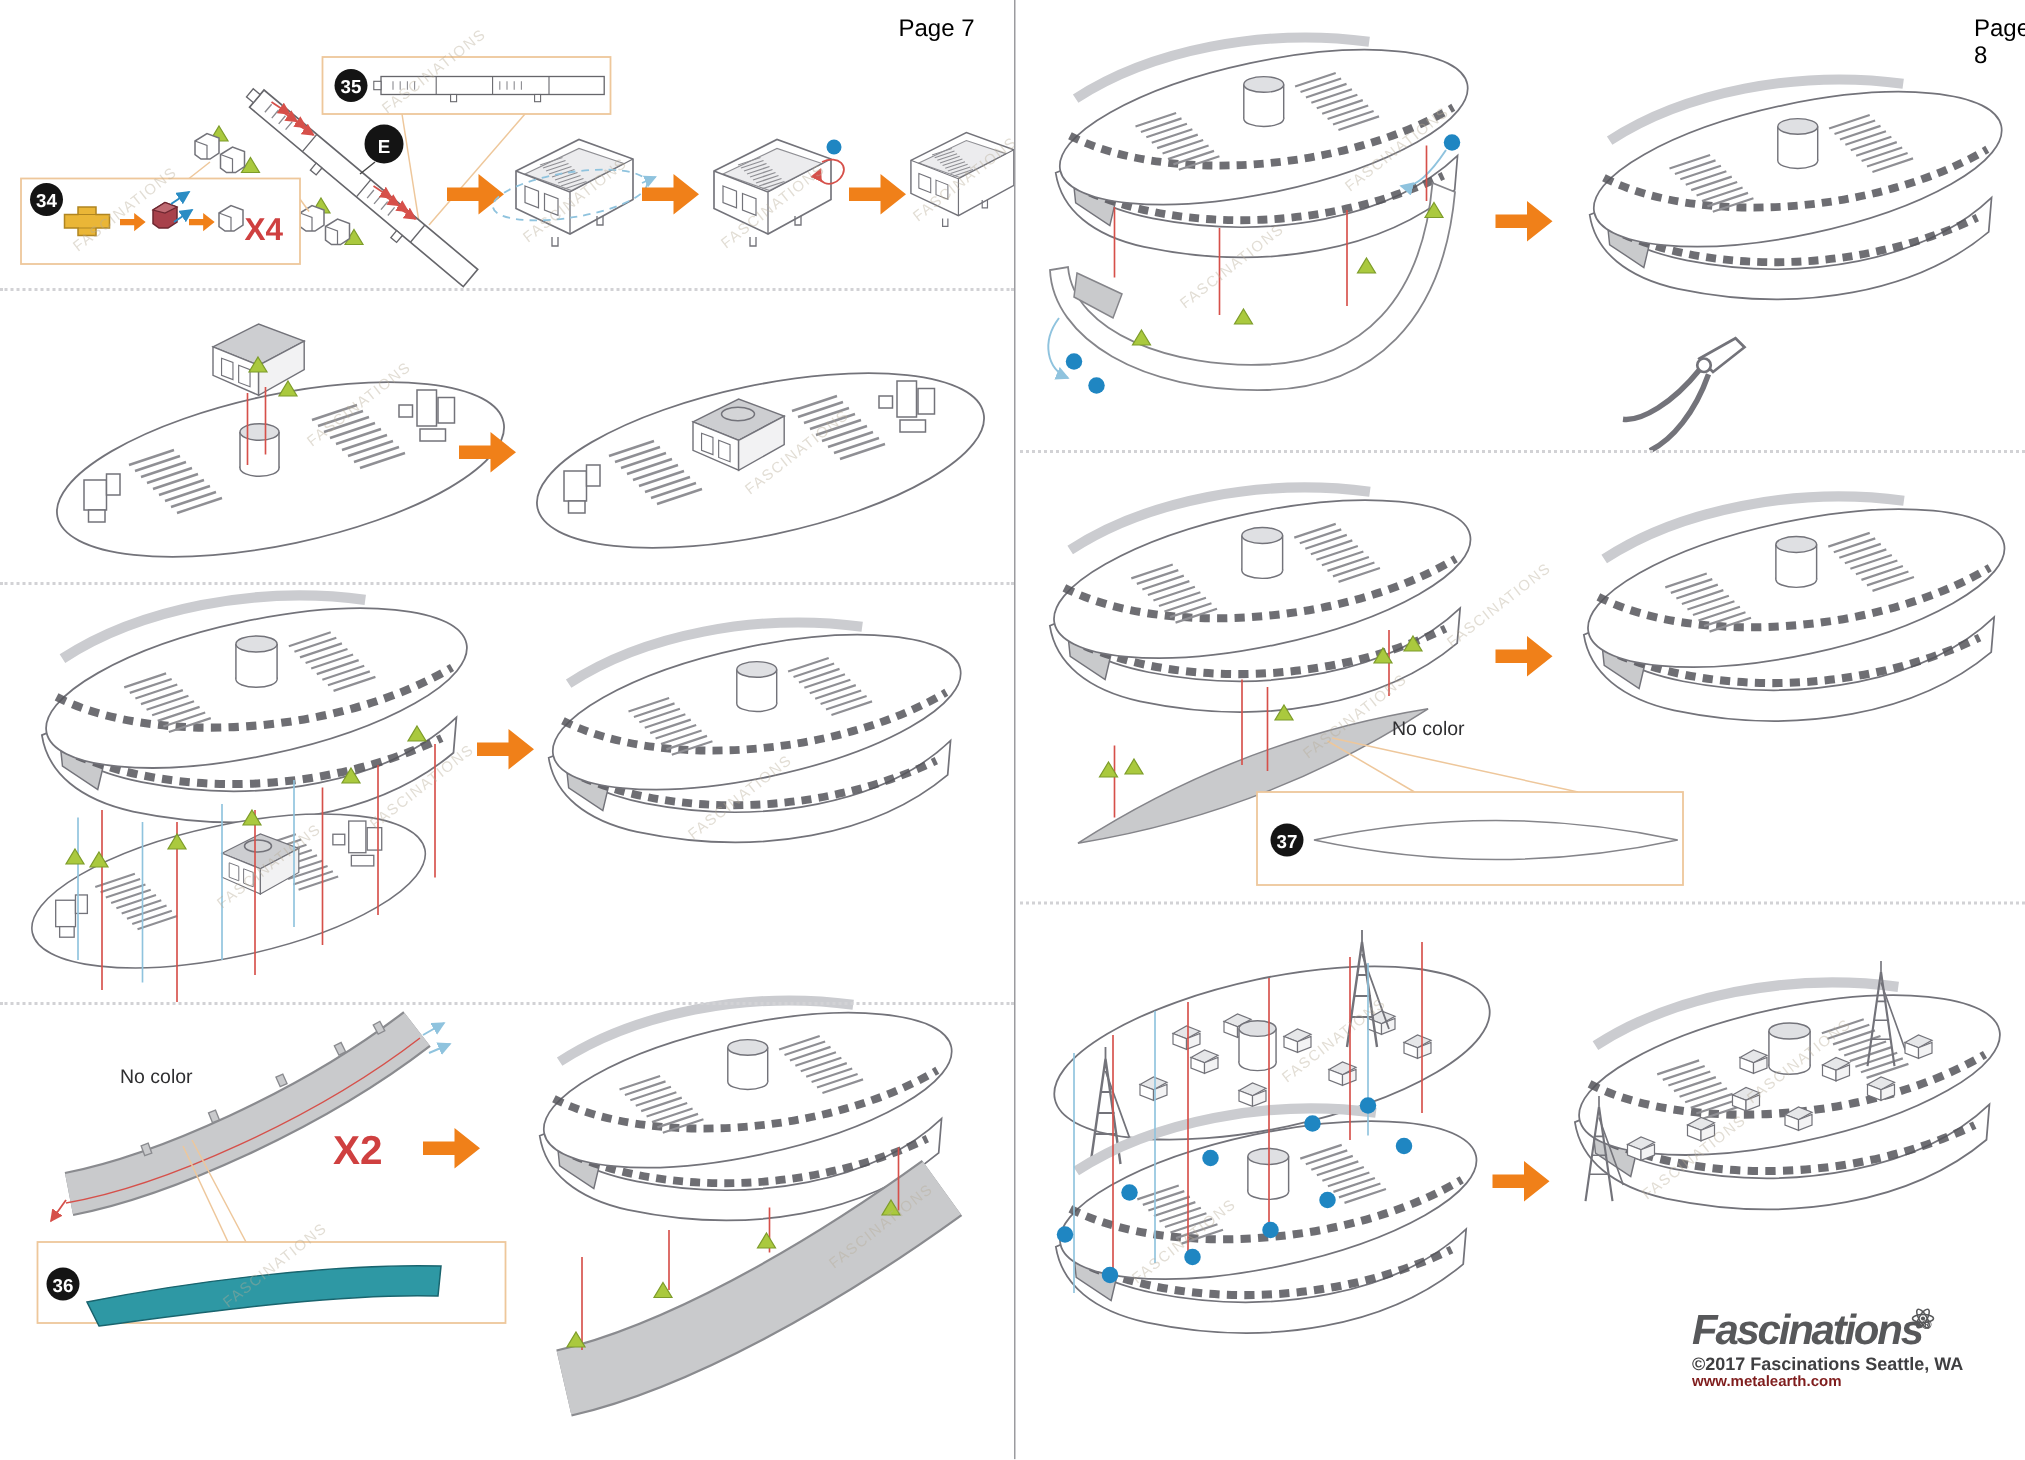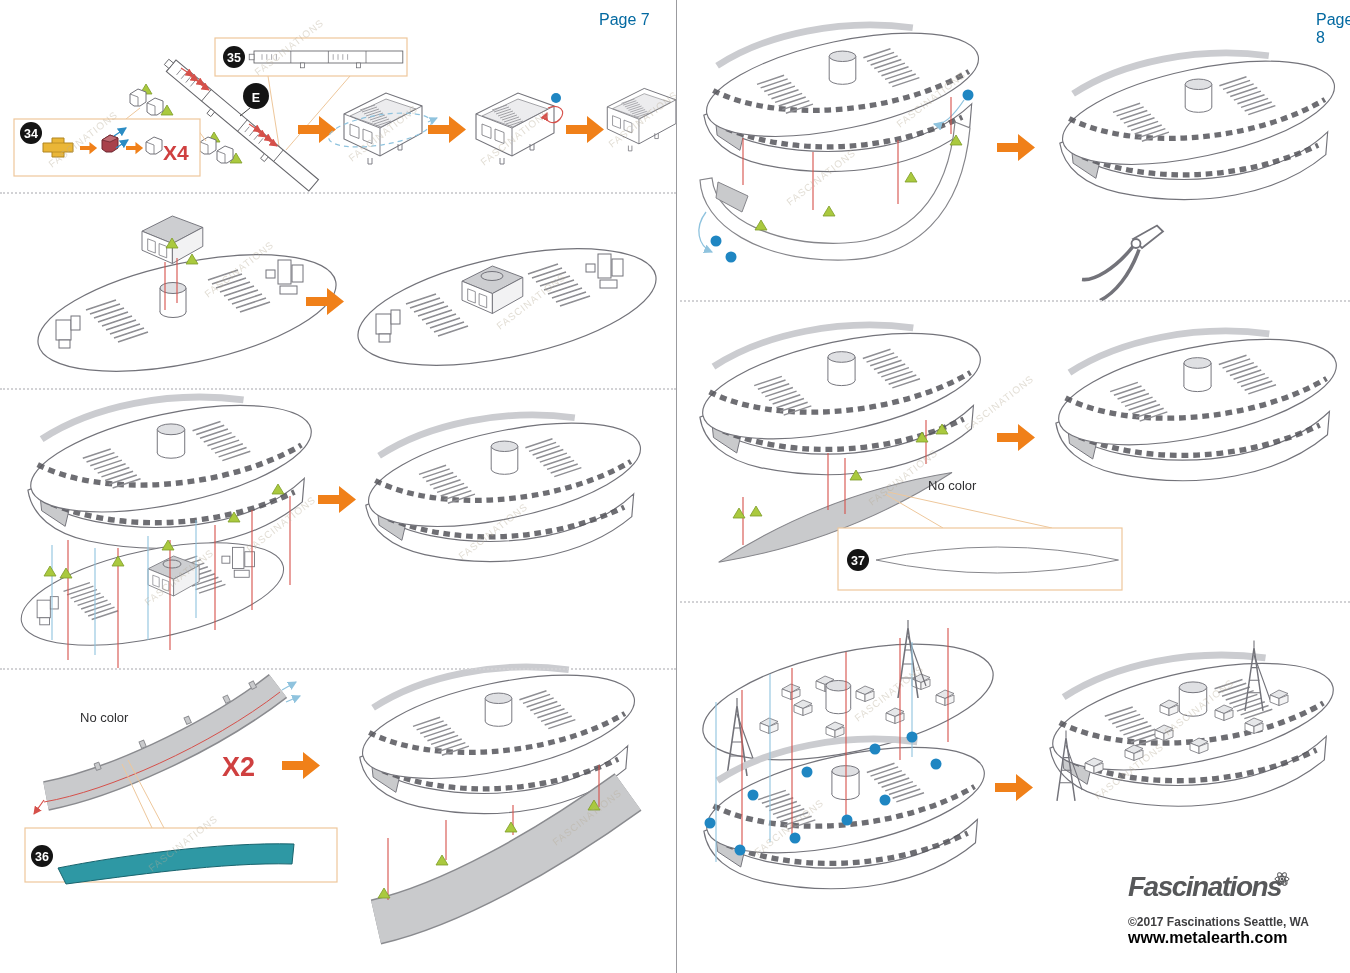--- a/index.html
+++ b/index.html
@@ -2,42 +2,42 @@
 <html style="--c-arrow-orange: #F08019; --c-badge-black: #141414; --c-accent-red: #CF4040; --c-teal-part: #2E98A4; --c-gray-part: #C9CACC; --c-yellow-part: #EAB637; --c-dark-red-part: #A8414B; --c-green-marker: #AAC93E; --c-blue-marker: #1F86C2; --c-callout-border: #EEC79B; --c-line-red: #D6504A; --c-line-blue: #8FC3DE;"><head>
 <meta charset="utf-8">
 <style>
   html,body{margin:0;padding:0;background:#fff;}
   .canvas{position:relative;width:1350px;height:973px;background:#fff;overflow:hidden;
           font-family:"Liberation Sans",sans-serif;}
   .vdivider{position:absolute;left:676px;top:0;width:1px;height:973px;background:#9b9b9f;}
   .sep{position:absolute;height:0;border-top:2px dotted #d2d2d5;}
   .sep-l{left:0;width:676px;}
   .sep-r{left:680px;width:670px;}
-  .page-label{position:absolute;font-size:16px;color:#0369a1;}
+  .page-label{position:absolute;font-size:16px;color:#000000;}
   #pl7{left:599px;top:11px;}
   #pl8{left:1316px;top:11px;}
   .art{position:absolute;left:0;top:0;}
   .art text{font-family:"Liberation Sans",sans-serif;}
   .cl{stroke:var(--c-line-red,#D6504A);stroke-width:1.1;}
   .cb{stroke:var(--c-line-blue,#8FC3DE);stroke-width:1.1;}
   .rl{stroke:var(--c-line-red,#D6504A);stroke-width:1.2;}
   .ld{stroke:var(--c-callout-border,#EEC79B);stroke-width:1;}
   .sbx{fill:#fff;stroke:var(--c-callout-border,#EEC79B);stroke-width:1.2;}
   .bdg{fill:var(--c-badge-black,#141414);}
   .btx{fill:#fff;font-weight:bold;font-size:12.5px;text-anchor:middle;}
   .xl{fill:var(--c-accent-red,#CF4040);font-weight:bold;}
   .nc{fill:#2f2f31;font-size:13px;}
   .wm{fill:#B7AC96;opacity:.4;font-size:10px;letter-spacing:1px;}
   .footer{position:absolute;left:1128px;top:872px;width:214px;text-align:left;color:#57585a;}
   .brand{position:relative;font-size:28px;font-weight:bold;font-style:italic;
          letter-spacing:-1.5px;line-height:1.05;}
   .brand .reg{font-size:9px;vertical-align:super;font-style:normal;}
   .atom{position:absolute;top:-9px;left:146px;}
-  .copy{font-size:12px;font-weight:bold;color:#3f3f41;margin-top:14px;}
-  .web{font-size:16px;font-weight:bold;color:#000000;}
+  .copy{font-size:12px;font-weight:bold;color:#3f3f41;margin-top:1px;}
+  .web{font-size:10px;font-weight:bold;color:#7f1d1d;}
 </style>
 </head>
 <body>
 
 <div class="canvas">
 
   <svg class="art" width="1350" height="973" viewBox="0 0 1350 973">
     <defs>
       <marker id="mr" viewBox="0 0 8 8" refX="7" refY="4" markerWidth="7" markerHeight="7" orient="auto">
         <path d="M0,0 L8,4 L0,8 Z" fill="#D6504A"></path>

